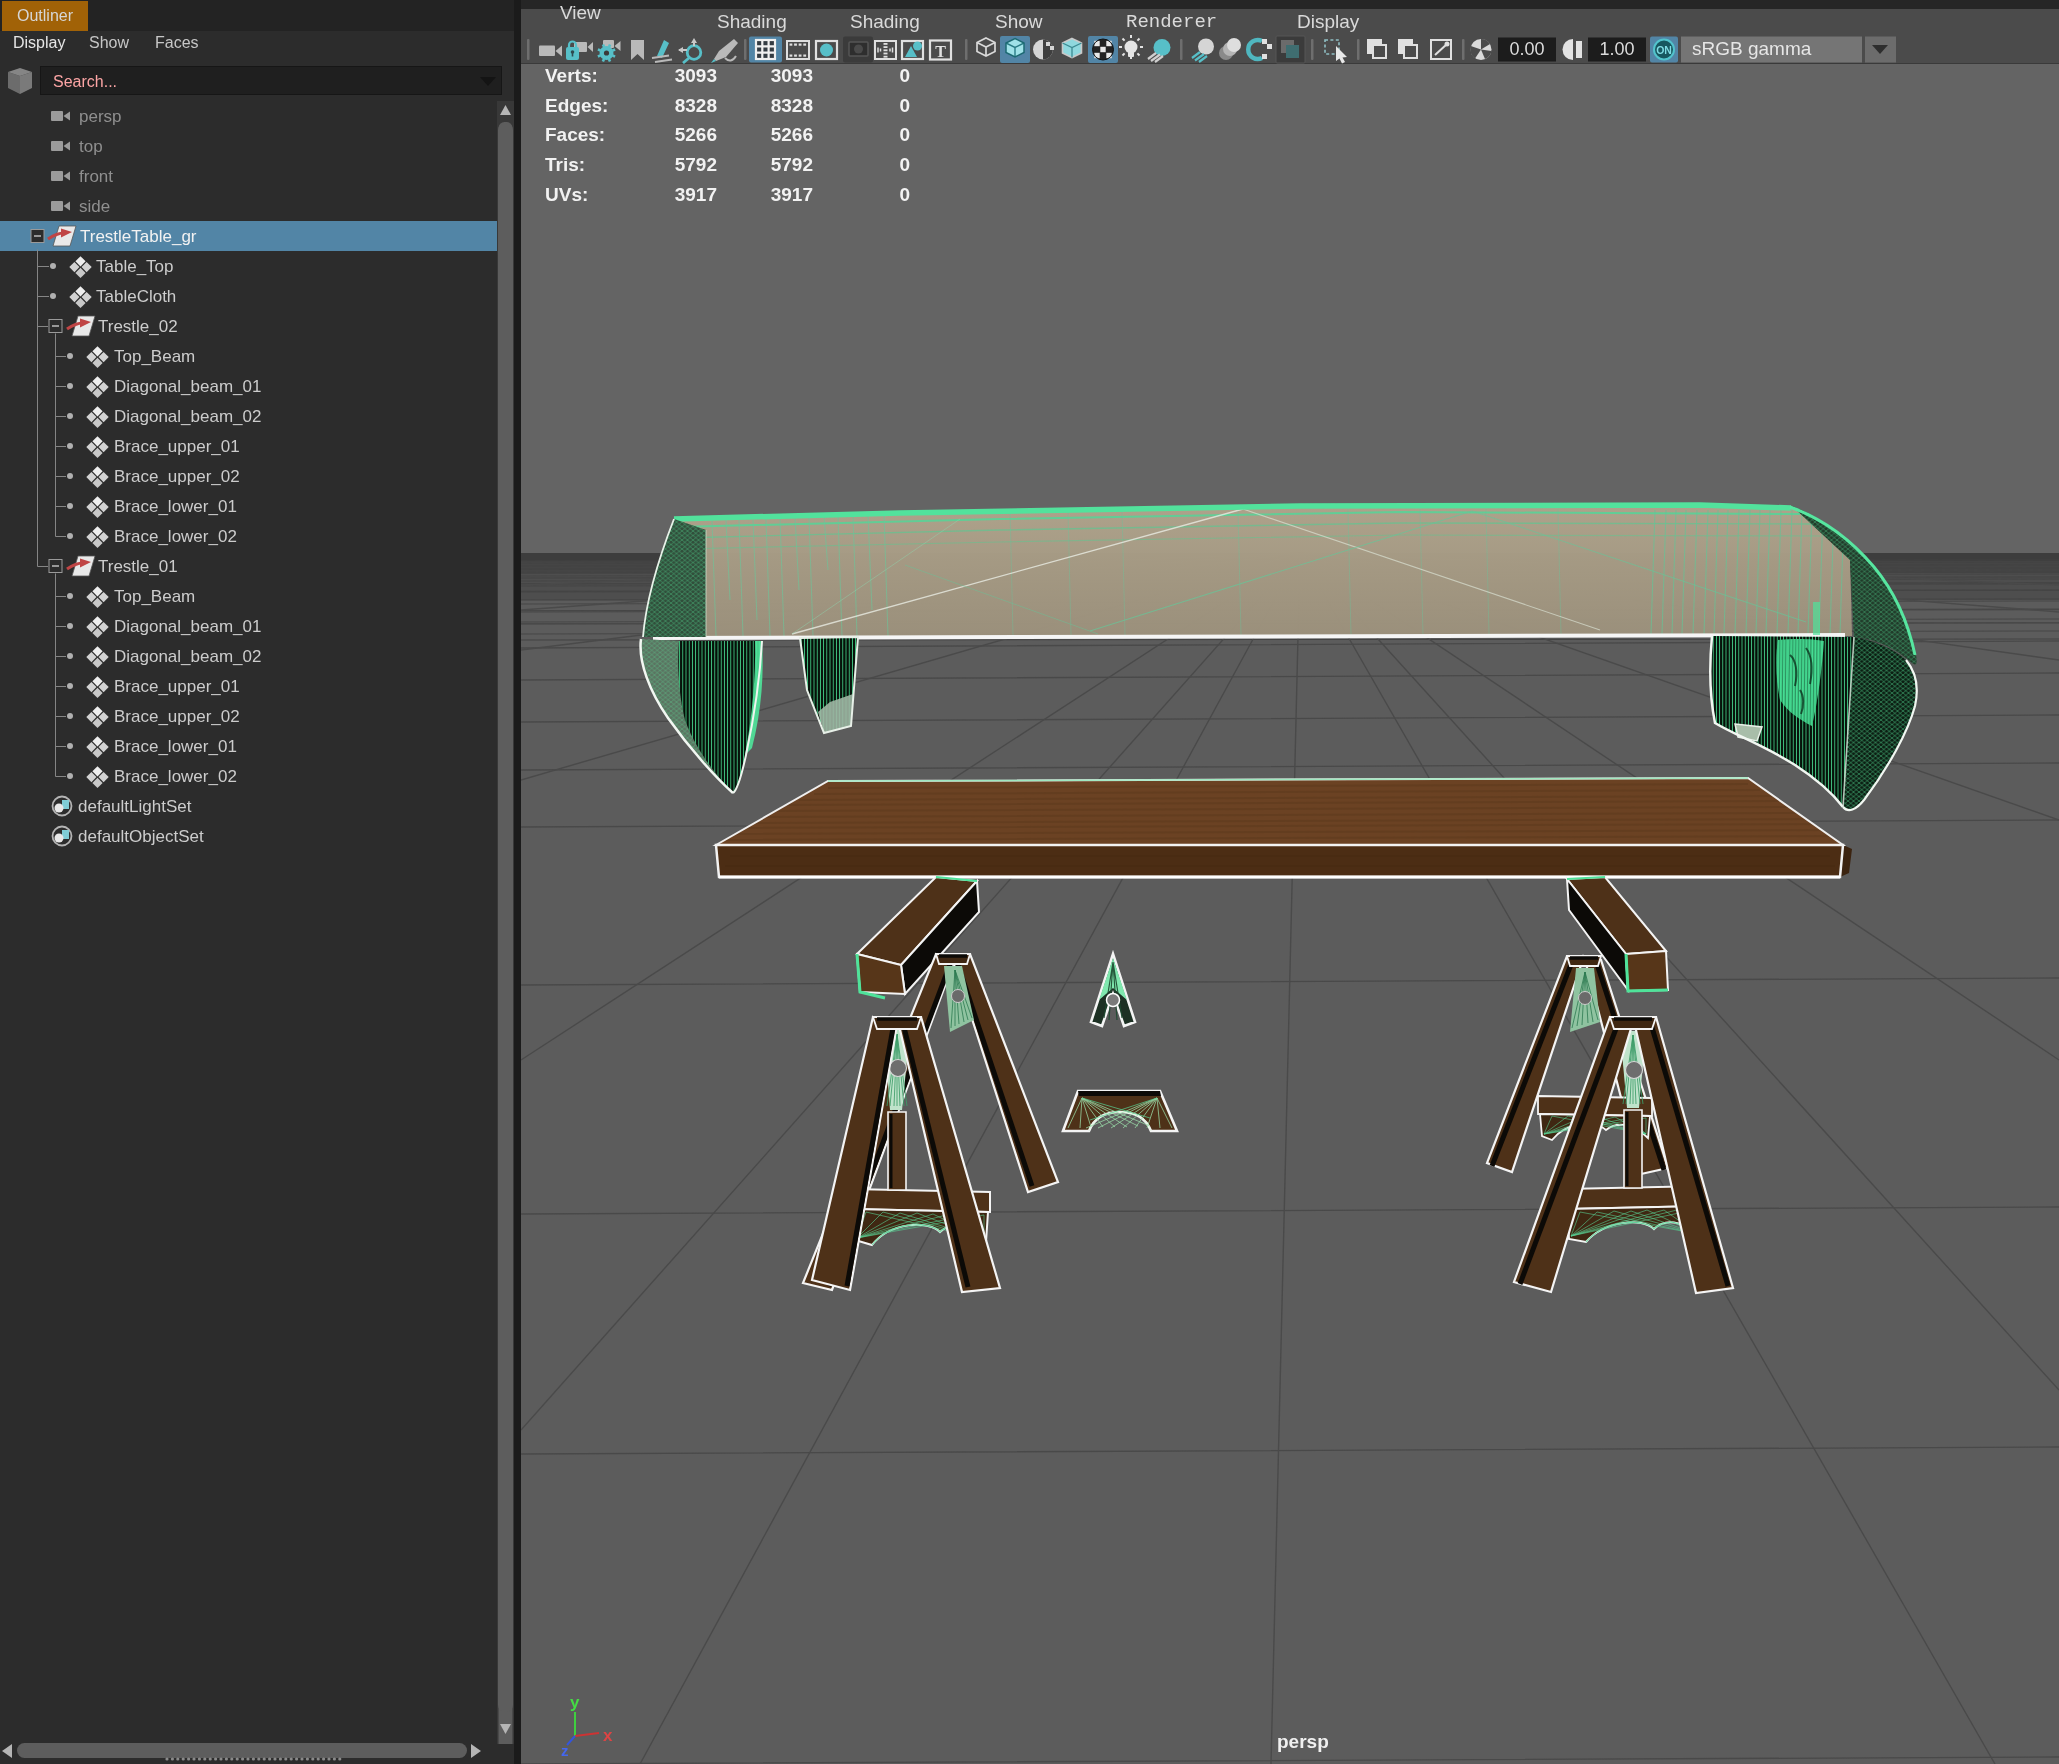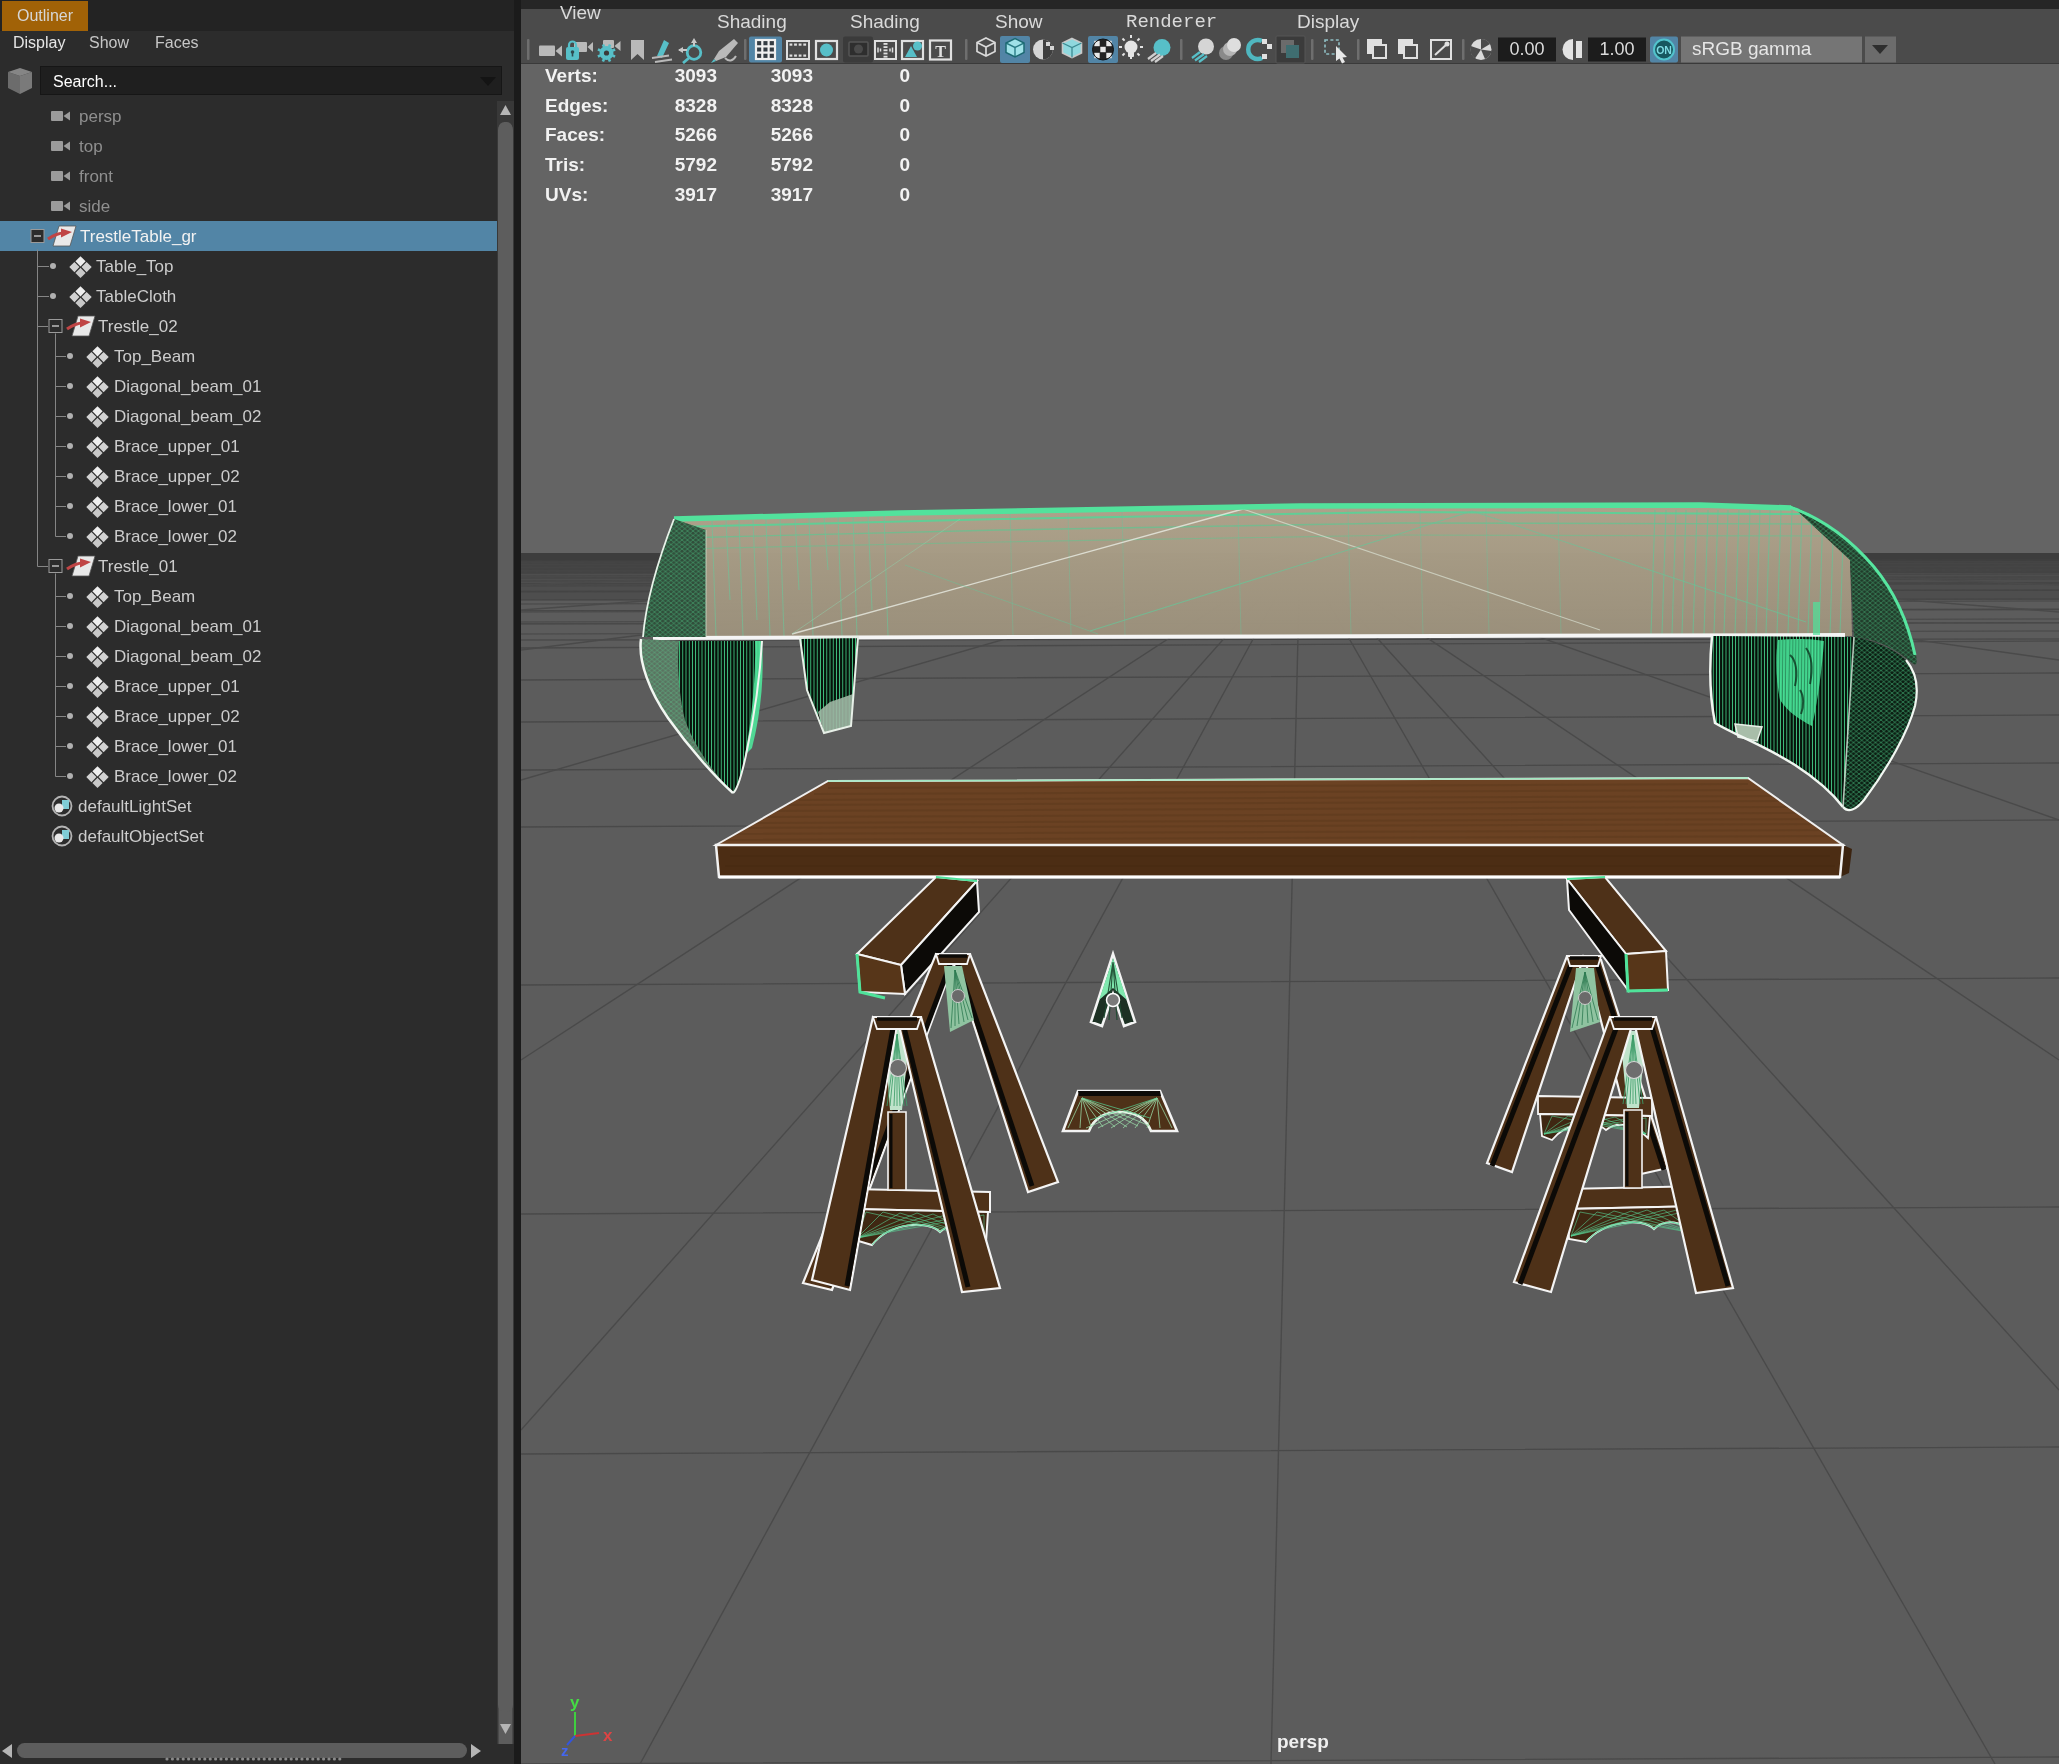--- a/index.html
+++ b/index.html
@@ -13,21 +13,21 @@
 <div class="abs" style="left:13px;top:34px;color:#e5e5e5;font-size:16px;">Display</div>
 <div class="abs" style="left:89px;top:34px;color:#c6c6c6;font-size:16px;">Show</div>
 <div class="abs" style="left:155px;top:34px;color:#c6c6c6;font-size:16px;">Faces</div>
 <svg class="abs" style="left:4px;top:64px" width="32" height="34" viewBox="0 0 32 34">
 <g fill="#8f8f8f">
           <path d="M4 8 L16 4 L28 8 L16 12 Z" opacity="0.9"></path>
 <path d="M4 8 L4 24 L16 30 L16 12 Z" opacity="0.65"></path>
 <path d="M28 8 L28 24 L16 30 L16 12 Z" opacity="0.8"></path>
         </g>
       </svg>
-<div class="abs" style="left:40px;top:66px;width:462px;height:29px;background:#1f1f1f;border:1px solid #161616;color:#ffffff;font-size:16px;line-height:29px;padding-left:12px;box-sizing:border-box;">Search...</div>
+<div class="abs" style="left:40px;top:66px;width:462px;height:29px;background:#1f1f1f;border:1px solid #161616;color:#fca5a5;font-size:16px;line-height:29px;padding-left:12px;box-sizing:border-box;">Search...</div>
 <div class="abs" style="left:480px;top:77px;width:0;height:0;border-left:8px solid transparent;border-right:8px solid transparent;border-top:9px solid #141414;"></div>
 <svg class="abs" style="left:0;top:0" width="514" height="900" viewBox="0 0 514 900">
         <rect x="0" y="221" width="497" height="30" fill="#5285a6"></rect>
         <g stroke="#858585" stroke-width="1" fill="none">
           <path d="M37.5 249.5 L37.5 566.5"></path>
           <path d="M37.5 266.5 L49 266.5"></path>
           <path d="M37.5 296.5 L49 296.5"></path>
           <path d="M37.5 326.5 L48 326.5"></path>
           <path d="M37.5 566.5 L48 566.5"></path>
           <path d="M55.5 333.5 L55.5 536.5"></path>

